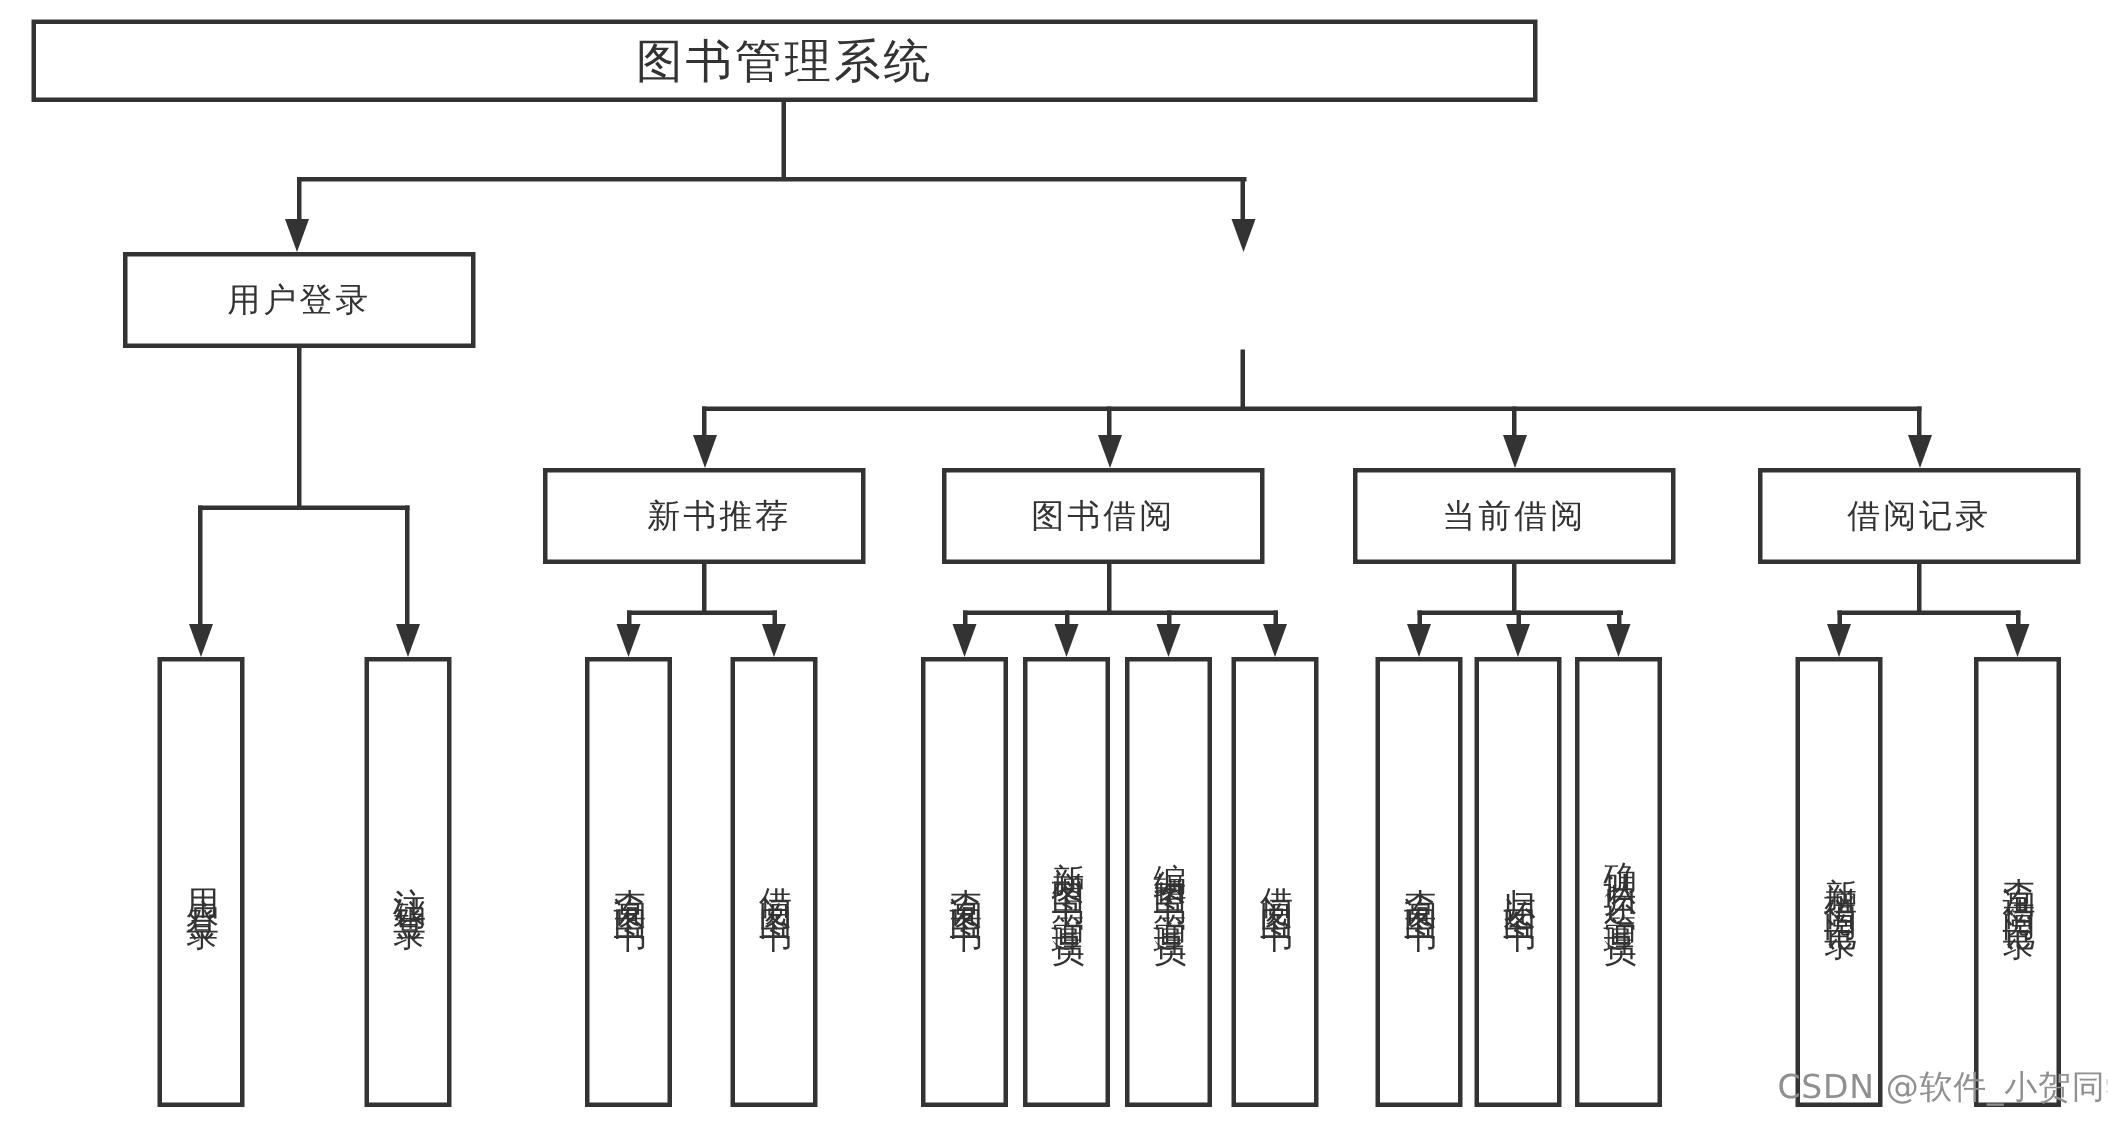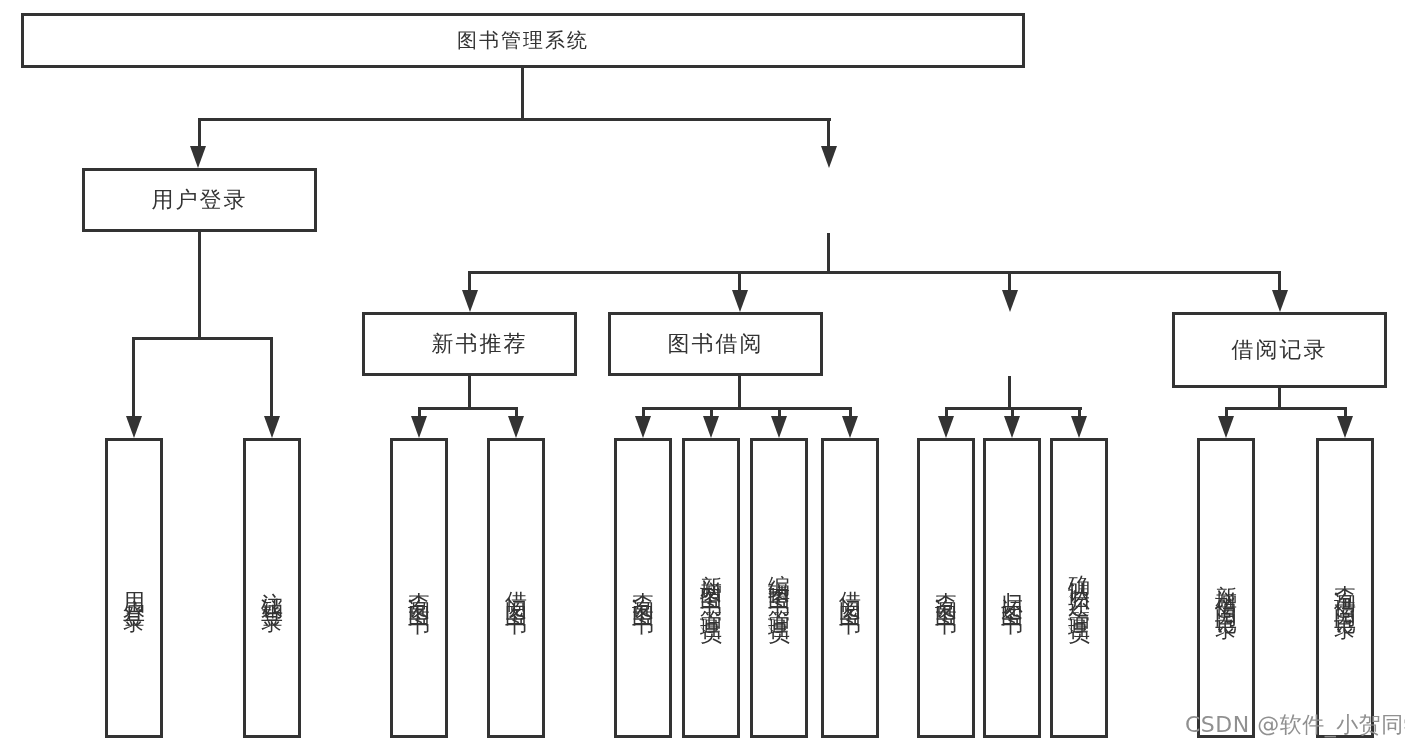--- a/index.html
+++ b/index.html
@@ -74,39 +74,42 @@
     z-index: 5;
     white-space: nowrap;
     letter-spacing: 0.5px;
   }
 </style>
 </head>
 <body>
 
 <div class="canvas">
 
-  <div class="hbox" style="left:21px;top:13px;width:1004px;height:55px;font-size:20px;">
+  <div class="hbox" style="left:21px;top:13px;width:1004px;height:55px;font-size:31px;">
     <span>图书管理系统</span>
   </div>
 
   <div class="hbox" style="left:82px;top:168px;width:235px;height:64px;">
     <span>用户登录</span>
   </div>
 
 
   <div class="hbox" style="left:362px;top:312px;width:215px;height:64px;padding-left:20px;">
     <span>新书推荐</span>
   </div>
 
-  <div class="hbox" style="left:608px;top:312px;width:215px;height:64px;">
+  <div class="hbox" style="left:628px;top:312px;width:215px;height:64px;">
     <span>图书借阅</span>
   </div>
 
-
-  <div class="hbox" style="left:1172px;top:312px;width:215px;height:76px;">
+  <div class="hbox" style="left:902px;top:312px;width:215px;height:64px;">
+    <span>当前借阅</span>
+  </div>
+
+  <div class="hbox" style="left:1172px;top:312px;width:215px;height:64px;">
     <span>借阅记录</span>
   </div>
 
   <div class="vbox" style="left:105px;top:438px;">
     <span>用户登录</span>
   </div>
   <div class="vbox" style="left:243px;top:438px;">
     <span>注销登录</span>
   </div>
 

